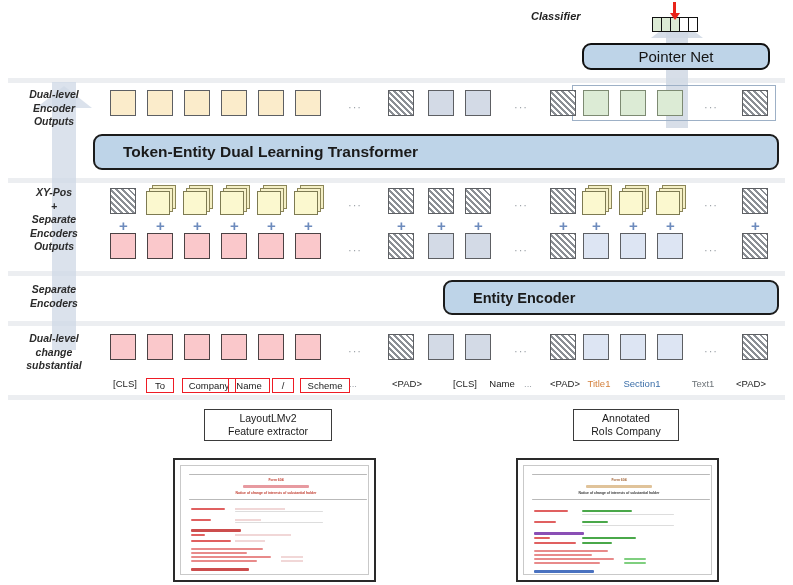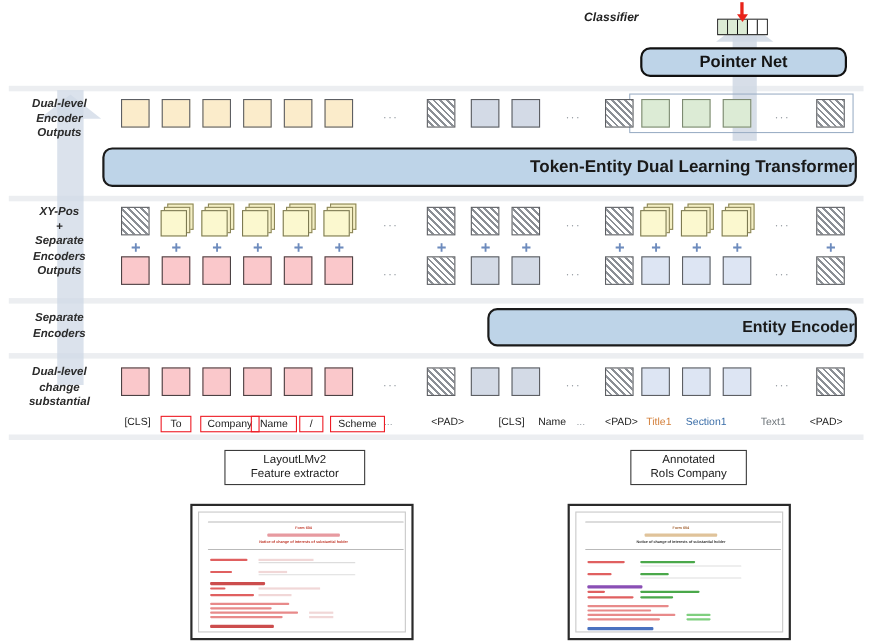--- a/index.html
+++ b/index.html
@@ -51,29 +51,29 @@
                   border:1.4px solid #8b8558;background:#f7f2ca;box-sizing:border-box;}
   .stack .s-front{position:absolute;left:0px;top:6px;width:24px;height:24px;
                   border:1.5px solid #7d7a52;background:#fbf8cf;box-sizing:border-box;}
 
   .ellip{position:absolute;font-size:11px;color:#9aa0a6;letter-spacing:1px;
          font-family:"Liberation Sans", sans-serif;}
   .plus{position:absolute;font-size:15px;color:#6d8bbd;font-weight:bold;line-height:1;}
 
   
   .module{position:absolute;background:#bed4e8;border:2.4px solid #1b1b1b;
-          border-radius:9px;display:flex;align-items:center;justify-content:flex-end;
+          border-radius:9px;display:flex;align-items:center;justify-content:flex-start;
           font-size:15.5px;color:#1a1a1a;font-weight:bold;box-sizing:border-box;padding-left:28px;}
   .module.small{font-size:14.5px;}
 
   
   .pointer-net{position:absolute;left:582px;top:43px;width:188px;height:27px;
     background:#bed4e8;border:2.4px solid #111;border-radius:9px;
     display:flex;align-items:center;justify-content:center;
-    font-size:15px;font-weight:bold;color:#141414;box-sizing:border-box;z-index:3;}
+    font-size:15px;font-weight:normal;color:#141414;box-sizing:border-box;z-index:3;}
 
   
   .cls-strip{position:absolute;left:652px;top:17px;height:13px;
     display:flex;border:1.6px solid #111;background:#fff;box-sizing:content-box;z-index:4;}
   .cls-strip i{display:block;width:8px;height:13px;border-right:1.4px solid #111;}
   .cls-strip i:last-child{border-right:none;}
   .cls-arrow{position:absolute;left:673px;top:2px;width:3px;height:12px;background:#e8231a;z-index:5;}
   .cls-arrow:after{content:"";position:absolute;left:-3.5px;top:11px;width:0;height:0;
     border-left:5px solid transparent;border-right:5px solid transparent;border-top:7px solid #e8231a;}
   .cls-label{position:absolute;left:531px;top:10px;font-style:italic;font-weight:bold;

